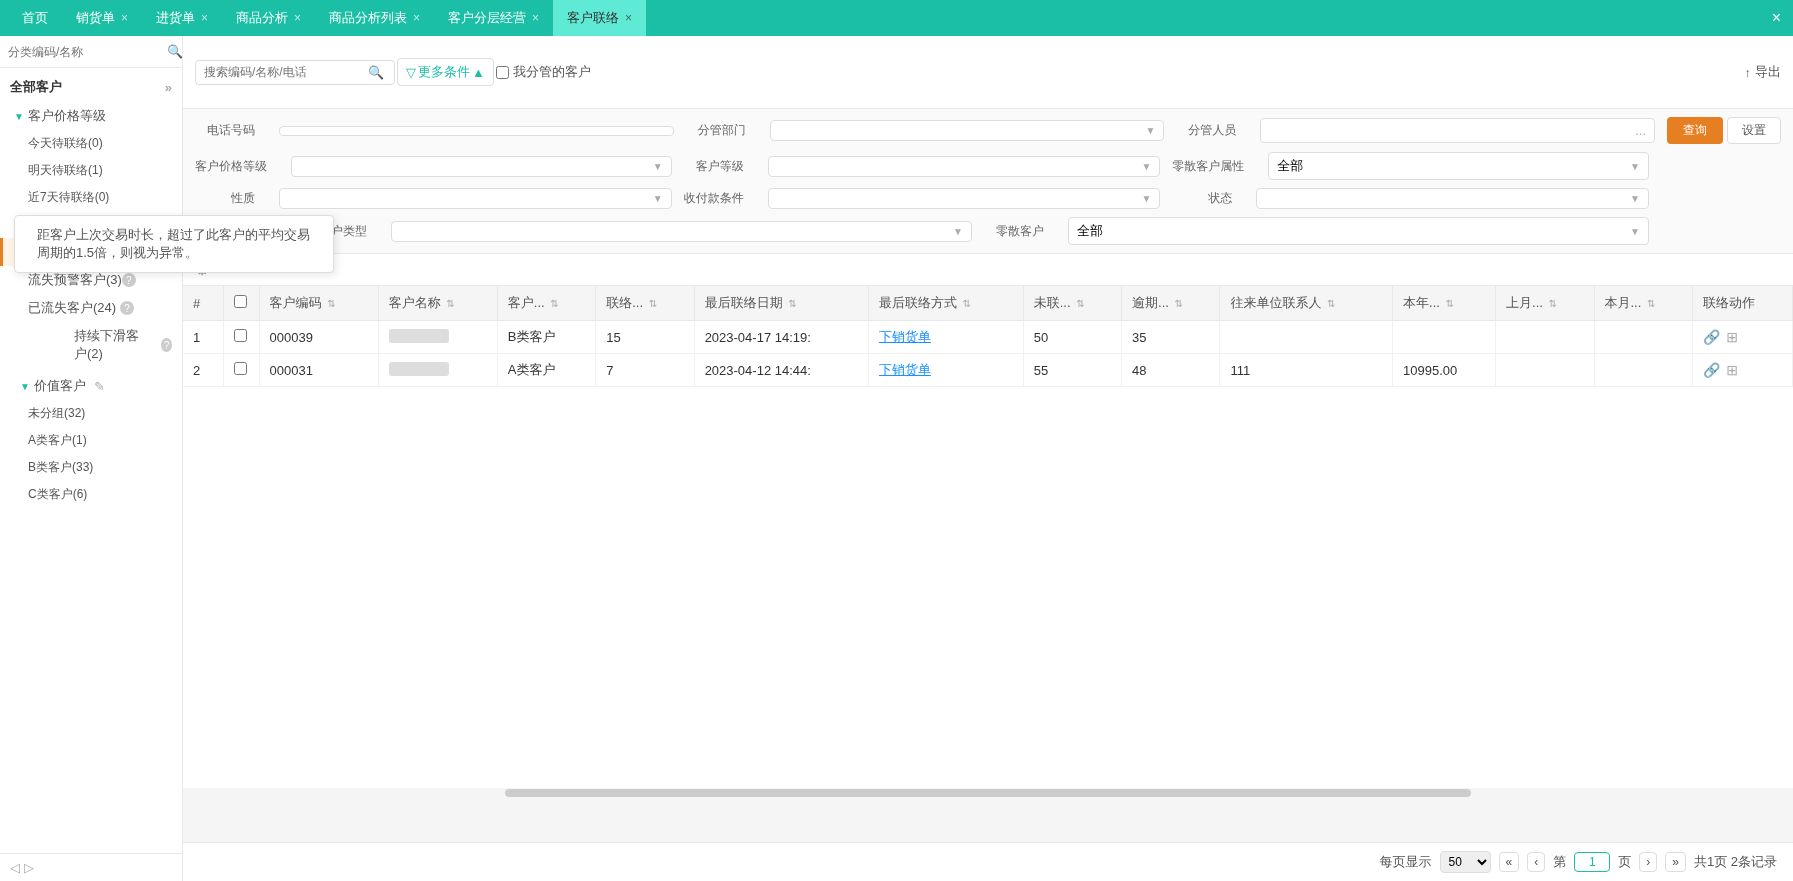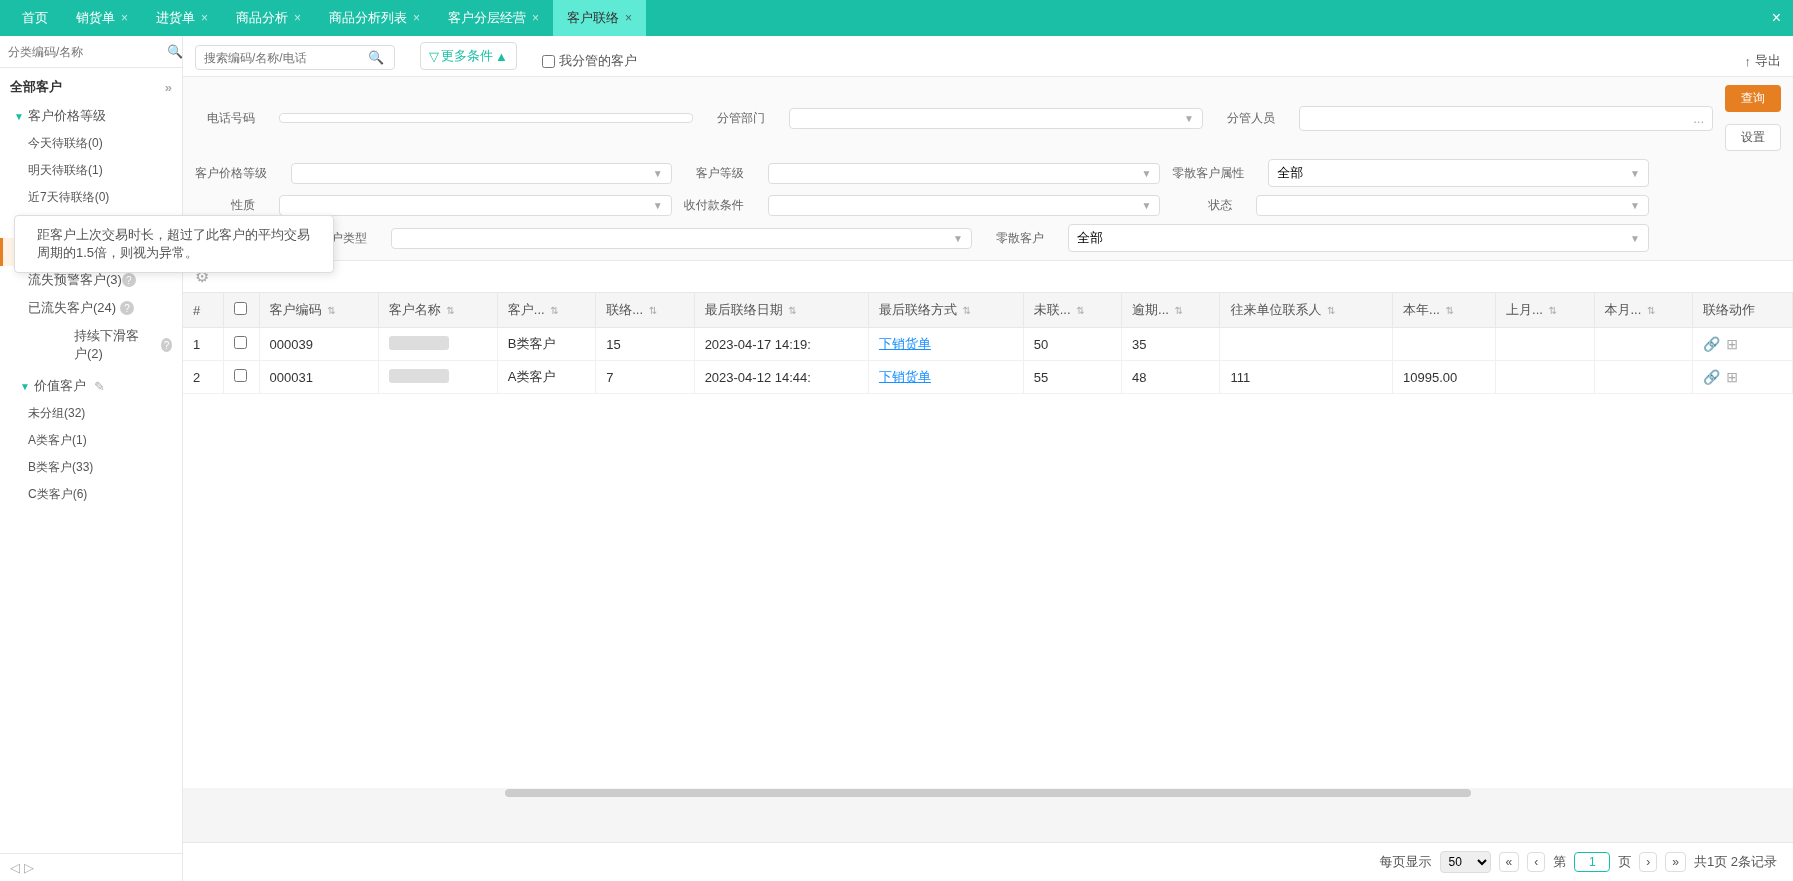--- a/index.html
+++ b/index.html
@@ -155,24 +155,24 @@
       flex: 1;
       display: flex;
       flex-direction: column;
       overflow: hidden;
     }
 
     
     .filter-toolbar {
       background: white;
       border-bottom: 1px solid #e8e8e8;
-      padding: 6px 12px;
-      display: flex;
-      align-items: flex-end;
-      gap: 25px;
+      padding: 22px 12px;
+      display: flex;
+      align-items: center;
+      gap: 2px;
     }
     .filter-search-input {
       border: 1px solid #ddd;
       border-radius: 4px;
       padding: 4px 8px;
       font-size: 12px;
       width: 200px;
       display: flex;
       align-items: center;
       gap: 4px;
@@ -247,22 +247,22 @@
       font-size: 12px;
       background: white;
       display: flex;
       align-items: center;
       justify-content: space-between;
       cursor: pointer;
     }
     .filter-select .caret { color: #aaa; font-size: 10px; }
     .action-btns {
       display: flex;
-      flex-direction: column;
-      gap: 12px;
+      gap: 4px;
+      align-items: flex-end;
     }
     .btn-query {
       background: #e67e22;
       color: white;
       border: none;
       border-radius: 4px;
       padding: 5px 16px;
       font-size: 12px;
       cursor: pointer;
     }

